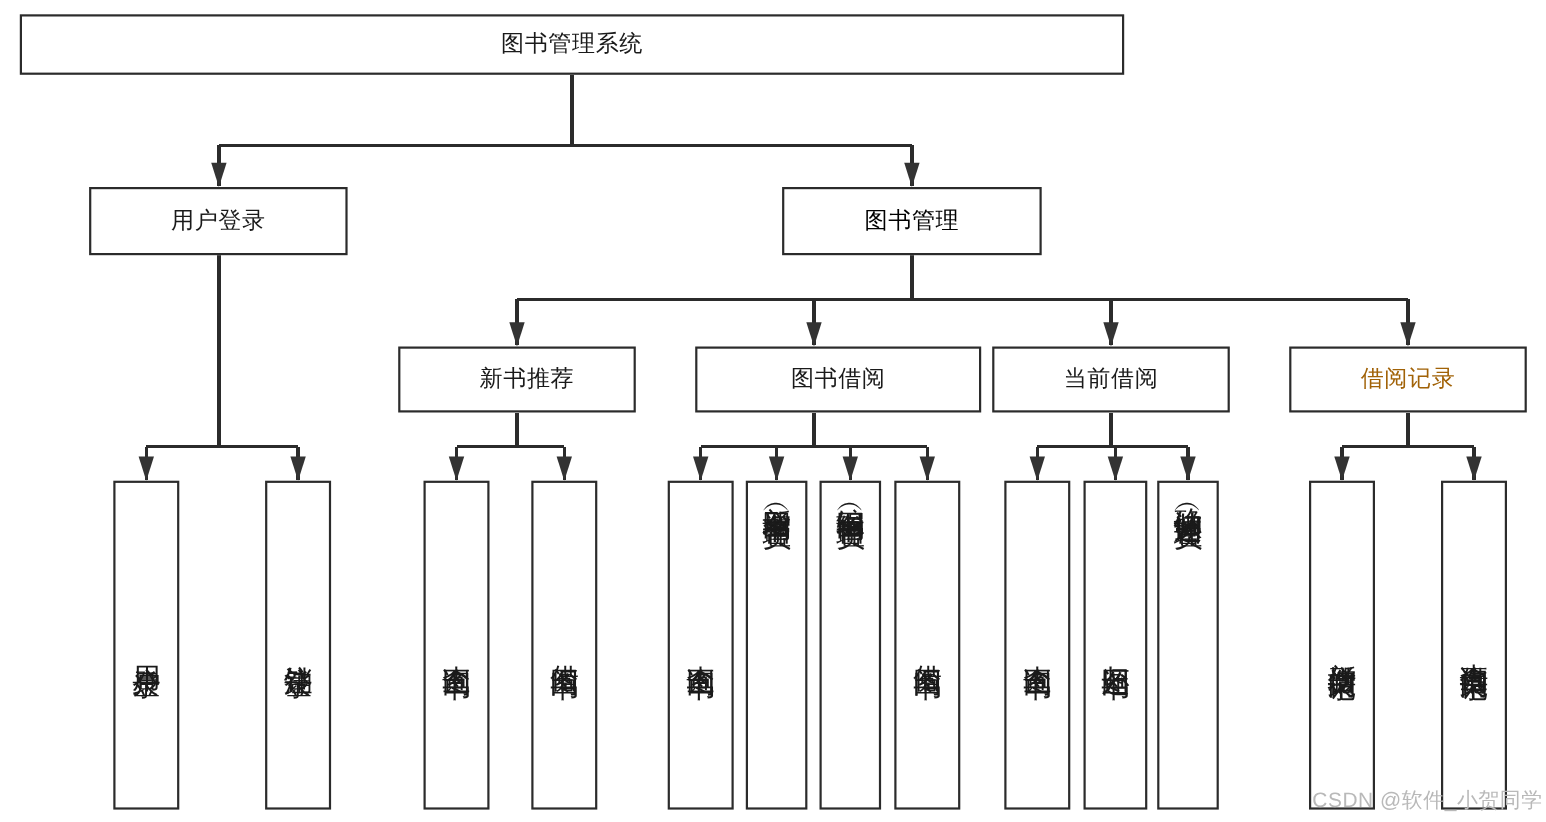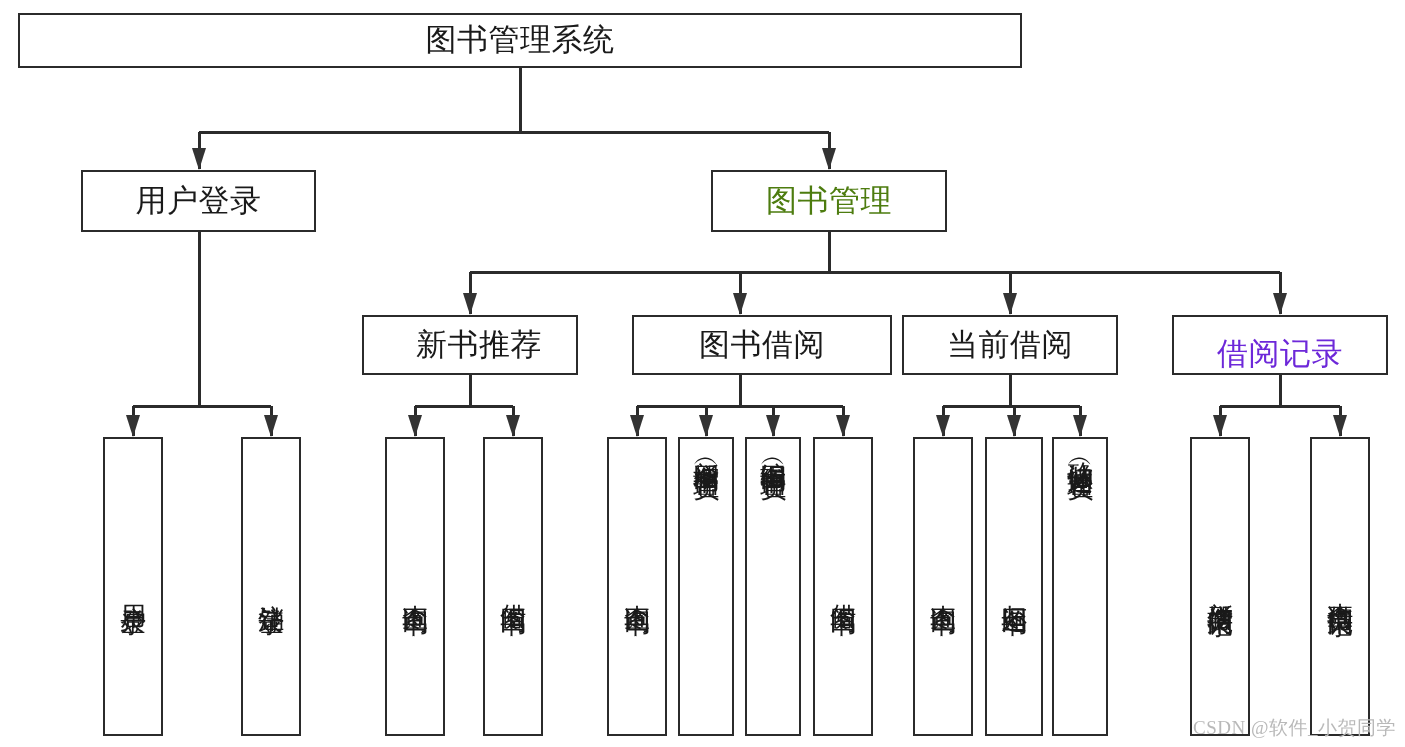--- a/index.html
+++ b/index.html
@@ -36,21 +36,21 @@
     color: #1a1a1a;
   }
   .node .lbl {
     display: block;
     text-align: center;
     line-height: 1.18;
     letter-spacing: 0.5px;
   }
   
   .node.horiz .lbl {
-    font-size: 31px;
+    font-size: 21px;
     white-space: nowrap;
   }
   
   .node.vert {
     align-items: flex-start;
     justify-content: center;
     padding-top: 2px;
   }
   .node.vert .lbl {
     writing-mode: vertical-rl;
@@ -131,33 +131,33 @@
       <line x1="1340" y1="406" x2="1340" y2="436" stroke="#2b2b2b" stroke-width="3" shape-rendering="crispEdges"></line>
       <polygon points="1333,415 1347,415 1340,437" fill="#333333"></polygon>
     </svg>
   <div id="nodes-layer">
       <div class="node horiz" style="left: 18px; top: 13px; width: 1004px; height: 55px; border-color: rgb(43, 43, 43); background: rgb(255, 255, 255); color: rgb(26, 26, 26);">
         <span class="lbl">图书管理系统</span>
       </div>
       <div class="node horiz" style="left: 81px; top: 170px; width: 235px; height: 62px; border-color: rgb(43, 43, 43); background: rgb(255, 255, 255); color: rgb(26, 26, 26);">
         <span class="lbl">用户登录</span>
       </div>
-      <div class="node horiz" style="left: 711px; top: 170px; width: 236px; height: 62px; border-color: rgb(43, 43, 43); background: rgb(255, 255, 255); color: #4d7c0f;">
+      <div class="node horiz" style="left: 711px; top: 170px; width: 236px; height: 62px; border-color: rgb(43, 43, 43); background: rgb(255, 255, 255); color: #000000;">
         <span class="lbl">图书管理</span>
       </div>
       <div class="node horiz" style="left: 362px; top: 315px; width: 216px; height: 60px; border-color: rgb(43, 43, 43); background: rgb(255, 255, 255); color: rgb(26, 26, 26); padding-left: 18px;">
         <span class="lbl">新书推荐</span>
       </div>
       <div class="node horiz" style="left: 632px; top: 315px; width: 260px; height: 60px; border-color: rgb(43, 43, 43); background: rgb(255, 255, 255); color: rgb(26, 26, 26);">
         <span class="lbl">图书借阅</span>
       </div>
       <div class="node horiz" style="left: 902px; top: 315px; width: 216px; height: 60px; border-color: rgb(43, 43, 43); background: rgb(255, 255, 255); color: rgb(26, 26, 26);">
         <span class="lbl">当前借阅</span>
       </div>
-      <div class="node horiz" style="left: 1172px; top: 315px; width: 216px; height: 60px; border-color: rgb(43, 43, 43); background: rgb(255, 255, 255); color: #6d28d9; align-items: flex-end;">
+      <div class="node horiz" style="left: 1172px; top: 315px; width: 216px; height: 60px; border-color: rgb(43, 43, 43); background: rgb(255, 255, 255); color: #a16207;">
         <span class="lbl">借阅记录</span>
       </div>
       <div class="node vert center" style="left: 103px; top: 437px; width: 60px; height: 299px; border-color: rgb(43, 43, 43); background: rgb(255, 255, 255); color: rgb(26, 26, 26);">
         <span class="lbl">用户登录</span>
       </div>
       <div class="node vert center" style="left: 241px; top: 437px; width: 60px; height: 299px; border-color: rgb(43, 43, 43); background: rgb(255, 255, 255); color: rgb(26, 26, 26);">
         <span class="lbl">注销登录</span>
       </div>
       <div class="node vert center" style="left: 385px; top: 437px; width: 60px; height: 299px; border-color: rgb(43, 43, 43); background: rgb(255, 255, 255); color: rgb(26, 26, 26);">
         <span class="lbl">查询图书</span>
@@ -186,14 +186,14 @@
       <div class="node vert" style="left: 1052px; top: 437px; width: 56px; height: 299px; border-color: rgb(43, 43, 43); background: rgb(255, 255, 255); color: rgb(26, 26, 26);">
         <span class="lbl">确认归还（管理员）</span>
       </div>
       <div class="node vert center" style="left: 1190px; top: 437px; width: 60px; height: 299px; border-color: rgb(43, 43, 43); background: rgb(255, 255, 255); color: rgb(26, 26, 26);">
         <span class="lbl">新增借阅记录</span>
       </div>
       <div class="node vert center" style="left: 1310px; top: 437px; width: 60px; height: 299px; border-color: rgb(43, 43, 43); background: rgb(255, 255, 255); color: rgb(26, 26, 26);">
         <span class="lbl">查询借阅记录</span>
       </div>
     </div>
-  <div class="watermark" style="left:1193px; top:715px;font-family:Liberation Serif, serif;">CSDN @软件_小贺同学</div>
+  <div class="watermark" style="left:1193px; top:715px;">CSDN @软件_小贺同学</div>
 </div>
 
 </body></html>

